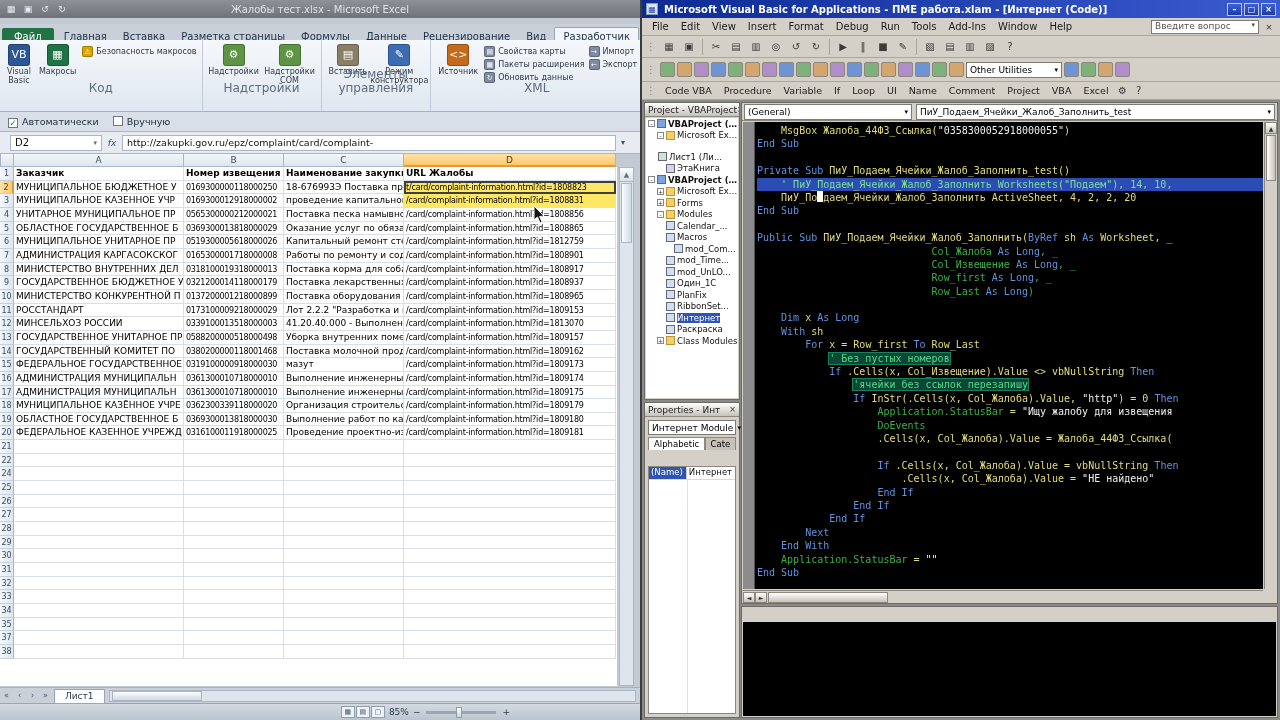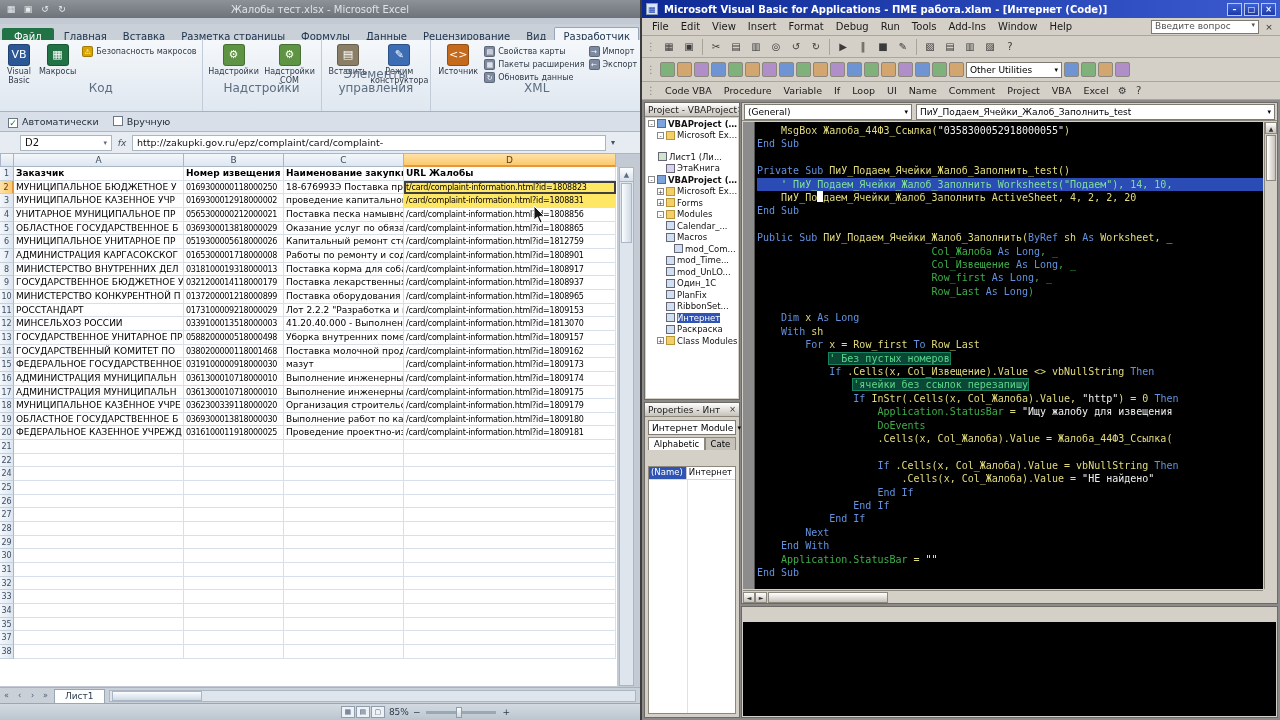--- a/index.html
+++ b/index.html
@@ -26,21 +26,21 @@
   .bico{width:22px;height:22px;border-radius:3px;display:flex;align-items:center;justify-content:center;
         color:#fff;font-size:11px;margin-bottom:2px;border:1px solid rgba(0,0,0,.25);}
   .smallstack{display:flex;flex-direction:column;justify-content:flex-start;gap:2px;padding-top:3px;}
   .smallbtn{display:flex;align-items:center;gap:3px;font-size:8px;color:#2f3a46;white-space:nowrap;}
   .sico{width:11px;height:11px;border-radius:2px;color:#fff;font-size:7px;display:flex;align-items:center;justify-content:center;border:1px solid rgba(0,0,0,.25);}
   .xl-addin{position:absolute;left:0;top:112px;right:0;height:20px;background:#d8dfe8;border-bottom:1px solid #aab6c4;
             display:flex;align-items:center;gap:14px;padding-left:8px;font-size:9.5px;color:#23303e;}
   .chk{width:10px;height:10px;border:1px solid #6b7787;background:#fff;display:inline-flex;align-items:center;justify-content:center;
        font-size:9px;color:#1c7a2e;margin-right:4px;vertical-align:-1px;}
   .xl-fbar{position:absolute;left:0;top:132px;right:0;height:22px;background:#e7ecf2;border-bottom:1px solid #aab6c4;
-           display:flex;align-items:center;padding:2px 20px;}
+           display:flex;align-items:center;padding:2px 10px;}
   .namebox{width:92px;height:16px;background:#fff;border:1px solid #aab6c4;font-size:10px;display:flex;align-items:center;
            padding:0 4px;justify-content:space-between;color:#111;}
   .fxbtn{width:20px;height:16px;display:flex;align-items:center;justify-content:center;font-size:9px;font-style:italic;color:#44525f;}
   .formulabox{flex:1;height:16px;background:#fff;border:1px solid #aab6c4;font-size:9.5px;display:flex;align-items:center;
               padding:0 4px;color:#111;white-space:nowrap;overflow:hidden;}
   .fexp{width:14px;height:16px;display:flex;align-items:center;justify-content:center;font-size:8px;color:#44525f;}
   .xl-colheads{position:absolute;left:0;top:154px;height:13px;display:flex;}
   .corner{width:14px;background:linear-gradient(#f3f7fb,#dbe4ef);border:1px solid #a9b6c6;border-top:none;}
   .colh{background:linear-gradient(#f3f7fb,#dde6f0);border-right:1px solid #a9b6c6;border-bottom:1px solid #a9b6c6;
         font-size:9px;color:#3c4c61;text-align:center;line-height:12px;}

